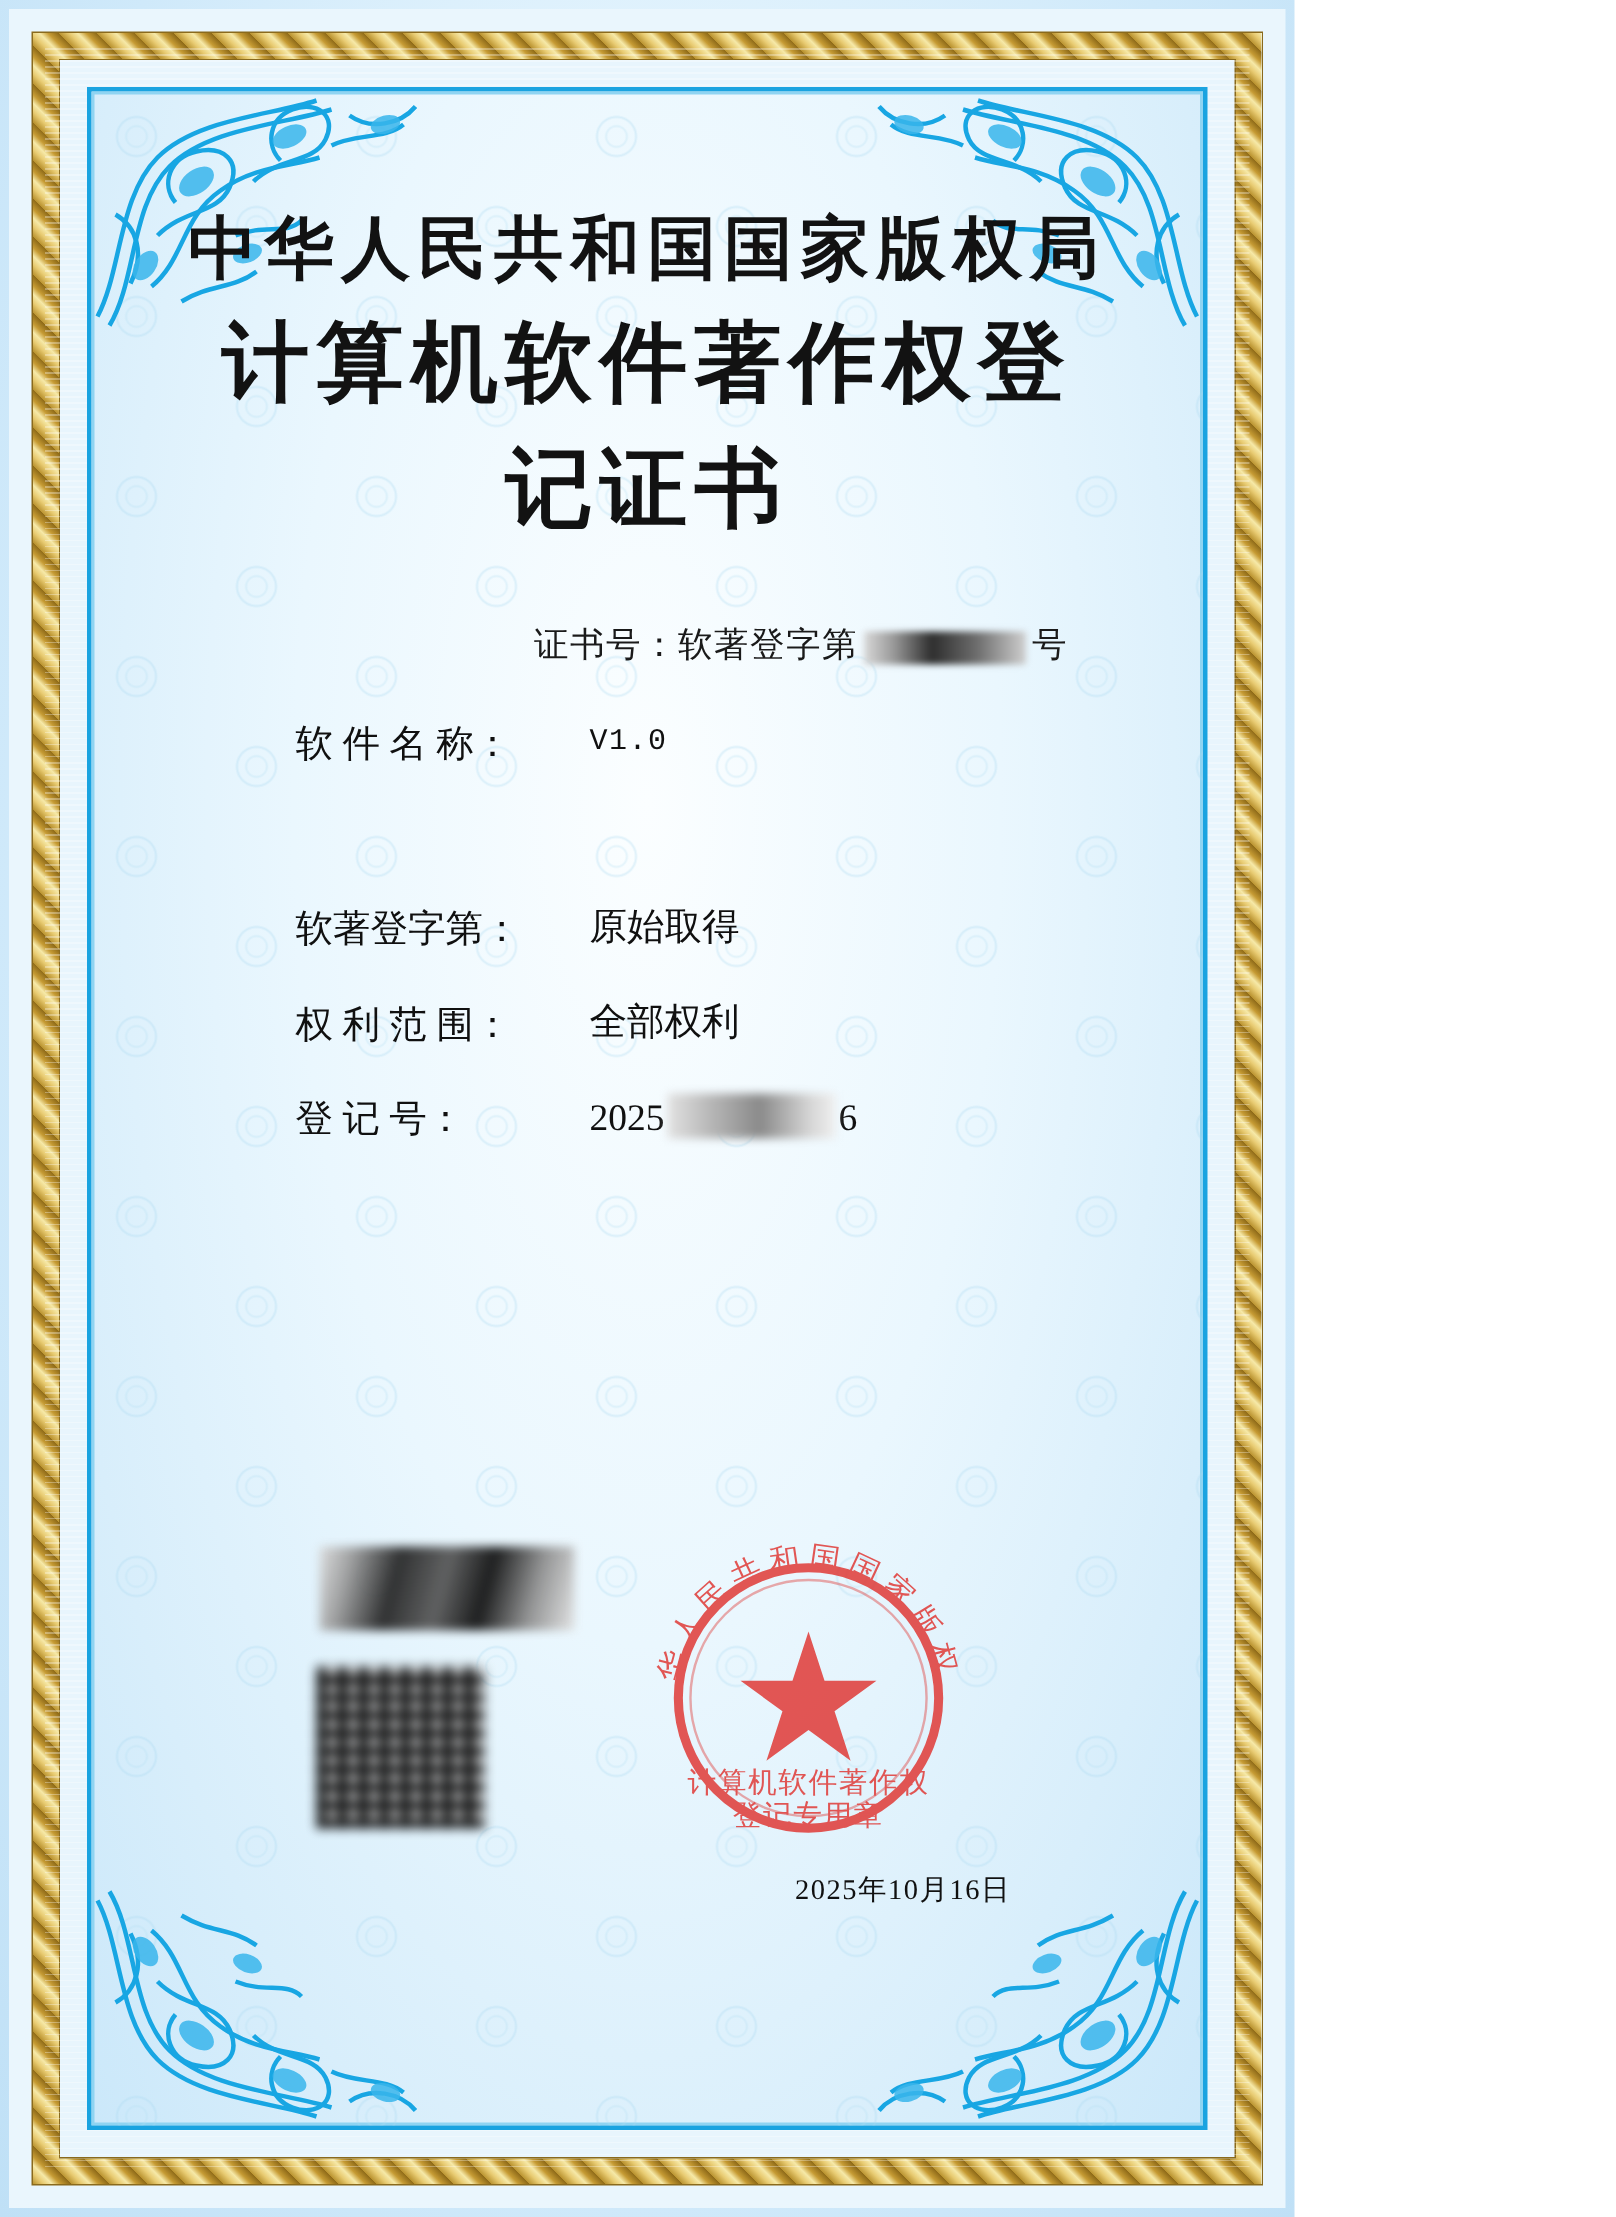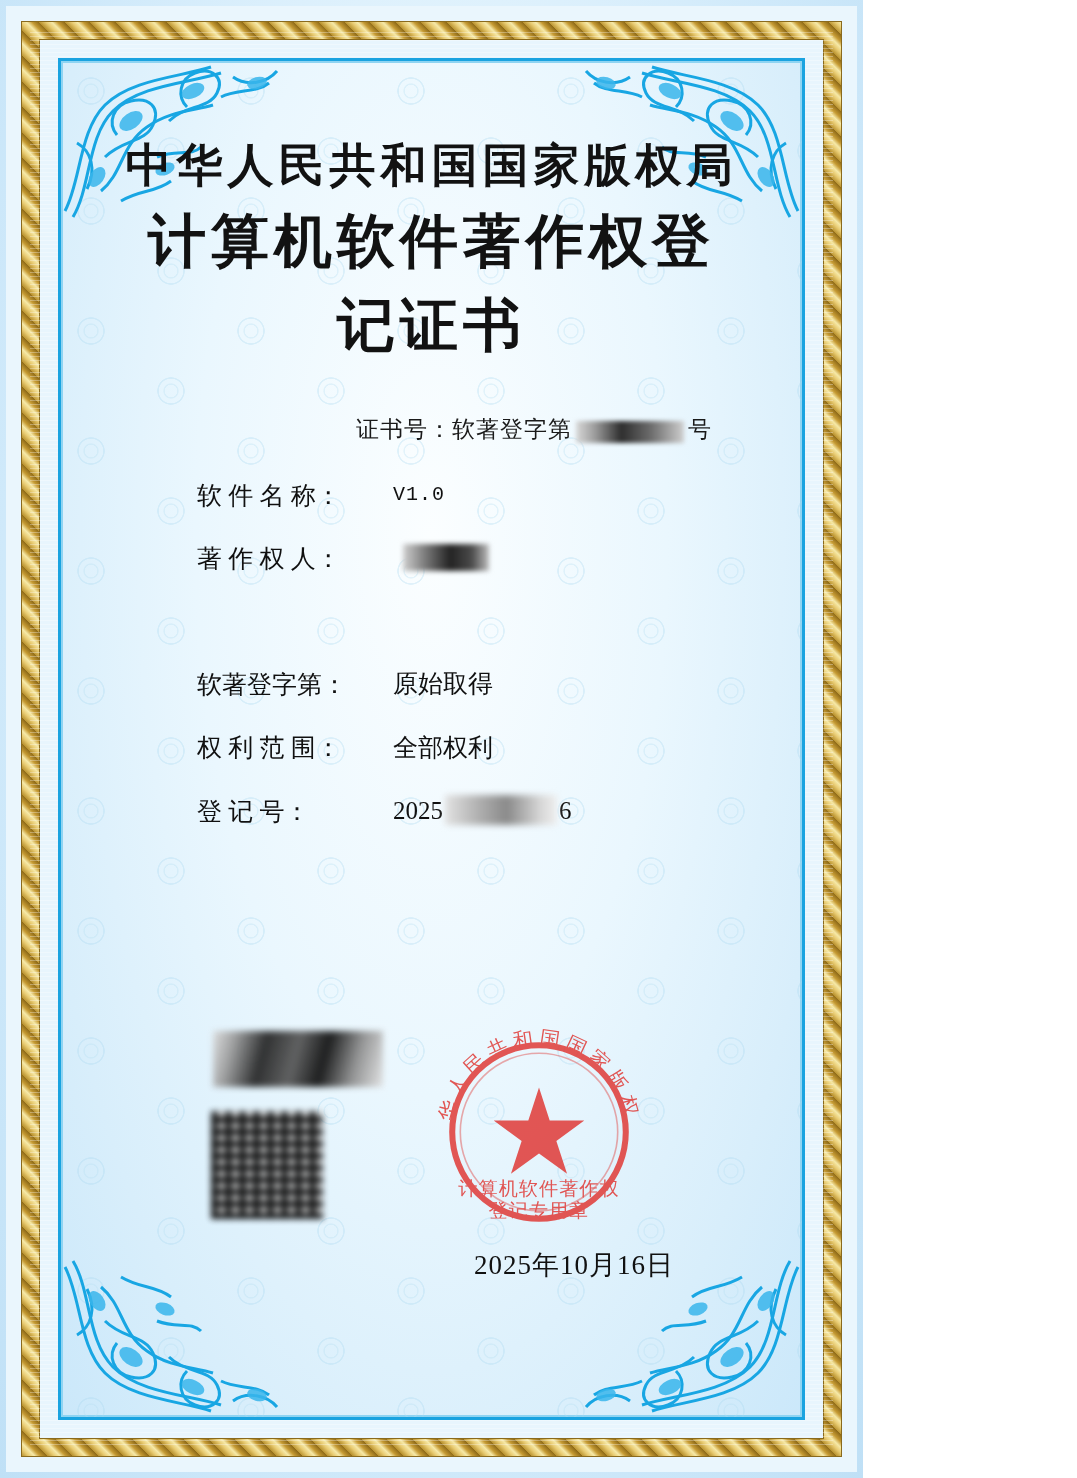--- a/index.html
+++ b/index.html
@@ -229,21 +229,21 @@
     width: 222px;
     height: 222px;
     opacity: .82;
   }
   .seal svg { width: 100%; height: 100%; }
 
   .seal-date {
     position: absolute;
     right: 128px;
     top: 226px;
-    font-size: 27px;
+    font-size: 19px;
     color: #111;
     letter-spacing: 1px;
   }
 </style>
 </head>
 <body>
 
 <div class="certificate">
   <div class="paper-edge"></div>
 
@@ -358,27 +358,20 @@
 
       <div class="fields">
 
         <div class="field-row">
           <div class="field-label">软 件 名 称：</div>
           <div class="field-value">
             <span class="v2">V1.0</span>
           </div>
         </div>
 
-        <div class="field-row" style="margin-top:28px;">
-          <div class="field-label">著 作 权 人：</div>
-          <div class="field-value">
-            <span class="owner-ghost"></span>
-            <span class="redact owner"></span>
-          </div>
-        </div>
 
         <div class="gap"></div>
 
         <div class="field-row">
           <div class="field-label">软著登字第：</div>
           <div class="field-value">原始取得</div>
         </div>
 
         <div class="field-row">
           <div class="field-label">权 利 范 围：</div>

